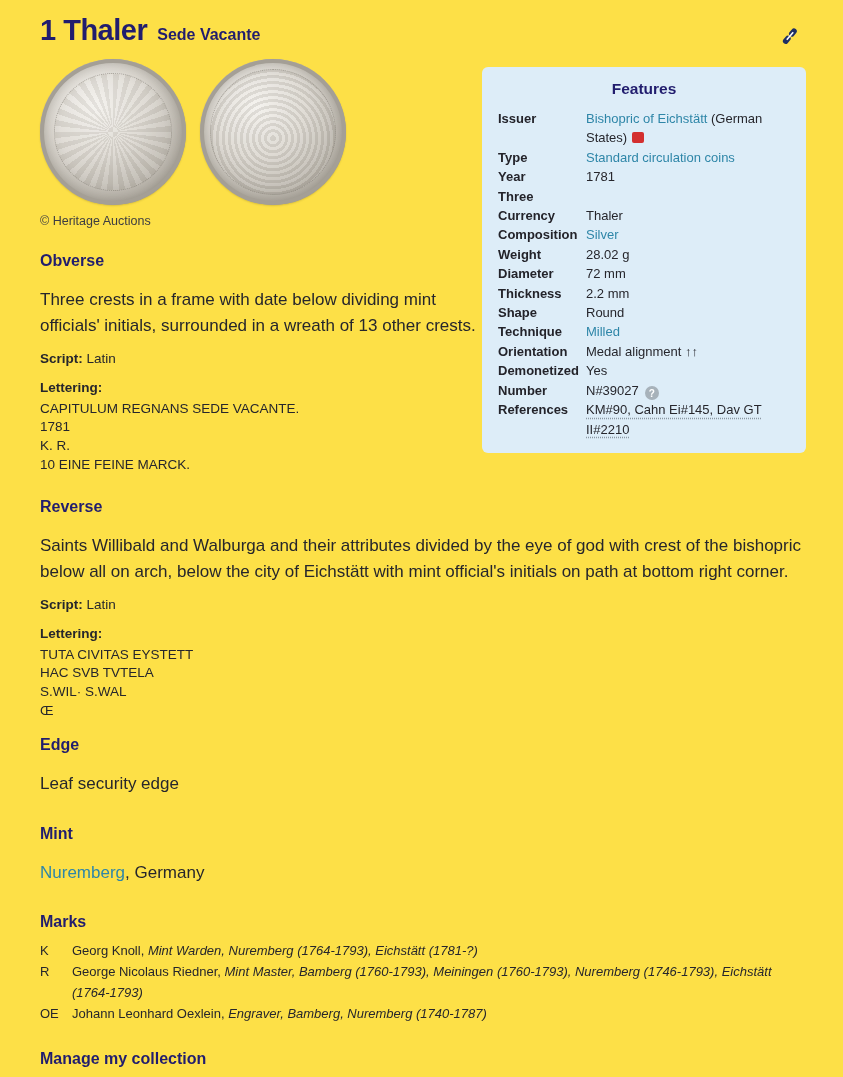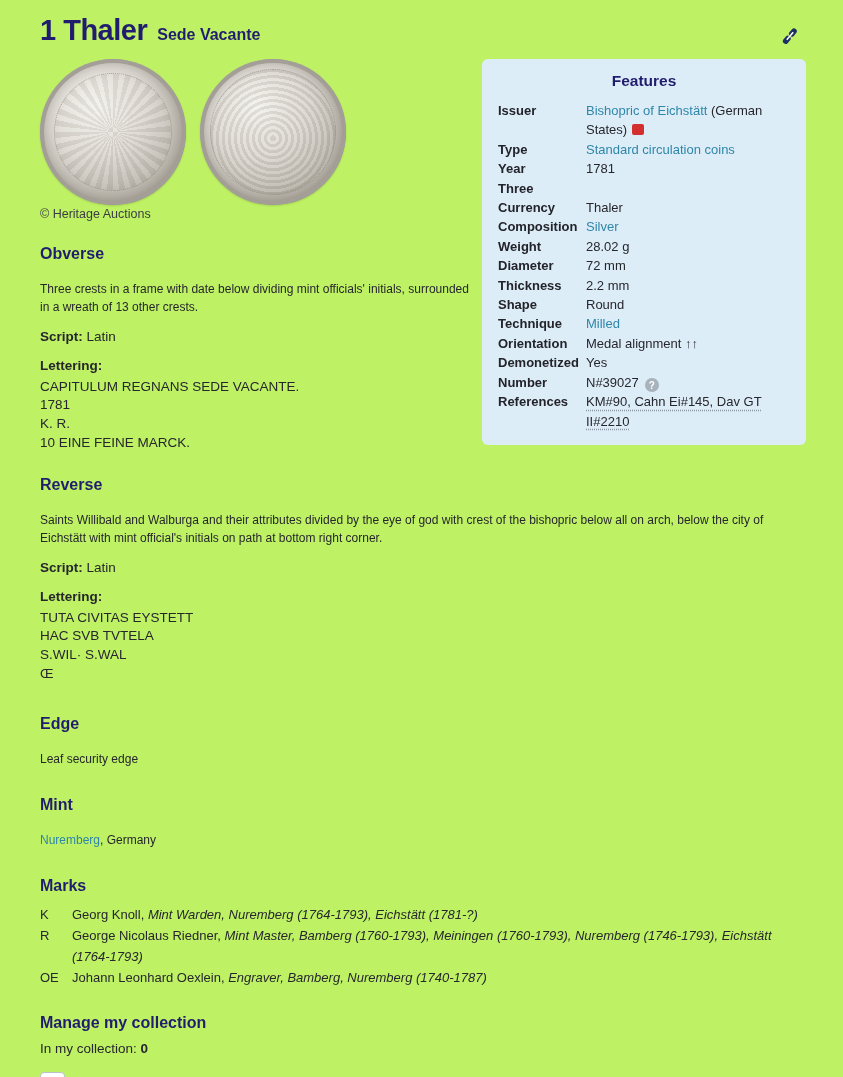--- a/index.html
+++ b/index.html
@@ -1,17 +1,17 @@
 <!DOCTYPE html>
 <html><head>
 <meta charset="utf-8">
 <style>
   * { margin:0; padding:0; box-sizing:border-box; }
   body { background:#fff; font-family:"Liberation Sans", sans-serif; color:#26262c; }
-  .page { position:relative; width:843px; height:1077px; background:#bef264; overflow:hidden;
+  .page { position:relative; width:843px; height:1077px; background:#fde047; overflow:hidden;
           padding:14px 37px 0 40px; }
 
   
   .titlebar { display:flex; align-items:flex-end; justify-content:space-between; }
   .titlegrp { display:flex; align-items:baseline; gap:10px; }
   h1 { font-size:29px; font-weight:700; color:#211d6e; letter-spacing:-0.5px; }
   .subtitle { font-size:16px; font-weight:700; color:#211d6e; }
   .linkicon { width:16px; height:22px; margin-right:8px; cursor:pointer; }
 
   
@@ -21,40 +21,40 @@
   .coin { width:146px; height:146px; border-radius:50%; cursor:pointer;
           background:
             radial-gradient(circle at 38% 32%, #f4f2ee 0%, #ddd9d2 38%, #b9b4ab 72%, #8f8a81 100%);
           box-shadow: inset 0 0 0 4px #a49f96, inset 0 0 18px rgba(60,55,45,.45), 0 1px 2px rgba(0,0,0,.15);
           position:relative; }
   .coin::after { content:""; position:absolute; inset:14px; border-radius:50%;
           border:1px dotted #7d786f;
           background: repeating-conic-gradient(rgba(90,84,72,.18) 0deg 6deg, rgba(255,255,255,.12) 6deg 12deg);
           opacity:.55; }
   .coin.rev::after { inset:10px; background: repeating-radial-gradient(circle at 50% 55%, rgba(80,74,62,.22) 0 3px, rgba(255,255,255,.10) 3px 6px); }
-  .credit { margin-top:2px; font-size:12.5px; color:#3c3c42; }
-
-  
-  .features { position:absolute; left:442px; top:0; width:324px; background:#ddedf8;
+  .credit { margin-top:9px; font-size:12.5px; color:#3c3c42; }
+
+  
+  .features { position:absolute; left:442px; top:8px; width:324px; background:#ddedf8;
               border-radius:6px; padding:13px 16px 14px; }
   .features h2 { text-align:center; font-size:15.5px; font-weight:700; color:#211d6e; margin-bottom:11px; }
   .frow { display:flex; font-size:13px; line-height:19.4px; }
   .flabel { flex:0 0 88px; font-weight:700; color:#23232a; }
   .fval { flex:1; color:#26262c; }
   a.tlink { color:#2e86a8; text-decoration:none; cursor:pointer; }
   .dotted { text-decoration:underline dotted #8b98a3; text-underline-offset:3px; cursor:help; }
   .flagicon { display:inline-block; width:12px; height:11px; background:#d32f2f; border-radius:2px;
               vertical-align:-1px; margin-left:5px; }
   .helpicon { display:inline-flex; width:14px; height:14px; border-radius:50%; background:#a7b2ba;
               color:#fff; font-size:10px; font-weight:700; align-items:center; justify-content:center;
               vertical-align:-2px; margin-left:6px; cursor:pointer; }
 
   
   .sechead { font-size:16px; font-weight:700; color:#211d6e; margin:24px 0 9px; }
-  .para { font-size:12px; line-height:1.5; color:#26262c;margin-top:17px; }
+  .para { font-size:17px; line-height:1.5; color:#26262c;margin-top:17px; }
   .scriptline { margin-top:13px; font-size:13.5px; }
   .blab { font-weight:700; }
   .lettering { margin-top:13px; font-size:13.5px; line-height:1.38; }
   .lettering .blab { display:block; margin-bottom:2px; }
 
   
   .markrow { display:grid; grid-template-columns:32px 1fr; font-size:13px; line-height:21px; }
   .markrow em { font-style:italic; }
 
   
@@ -177,21 +177,21 @@
   <p class="scriptline"><span class="blab">Script:</span><span> Latin</span></p>
   <div class="lettering">
     <span class="blab">Lettering:</span>
     <div>TUTA CIVITAS EYSTETT</div>
     <div>HAC SVB TVTELA</div>
     <div>S.WIL· S.WAL</div>
     <div>Œ</div>
   </div>
 
   
-  <div class="sechead" style="margin-top:32px">Edge</div>
+  <div class="sechead" style="margin-top:16px">Edge</div>
   <p class="para">Leaf security edge</p>
 
   
   <div class="sechead" style="margin-top:28px">Mint</div>
   <p class="para"><a class="tlink dotted">Nuremberg</a><span>, Germany</span></p>
 
   
   <div class="sechead" style="margin-top:28px">Marks</div>
   <div class="markrow">
     <span>K</span>

